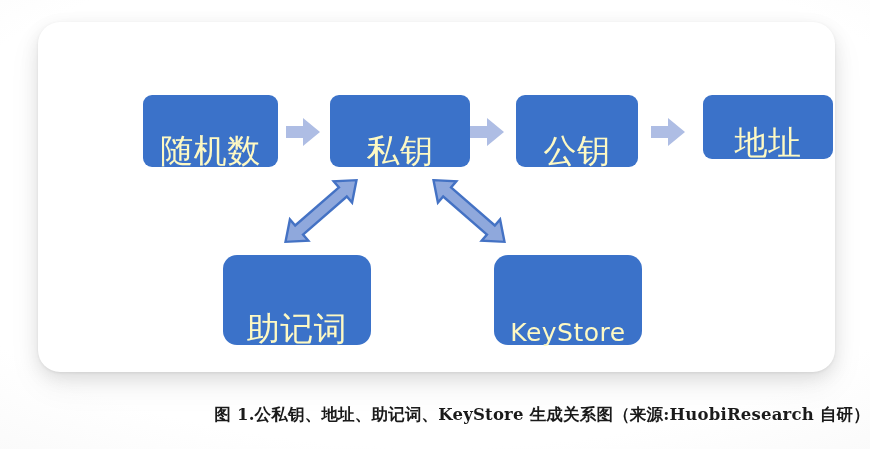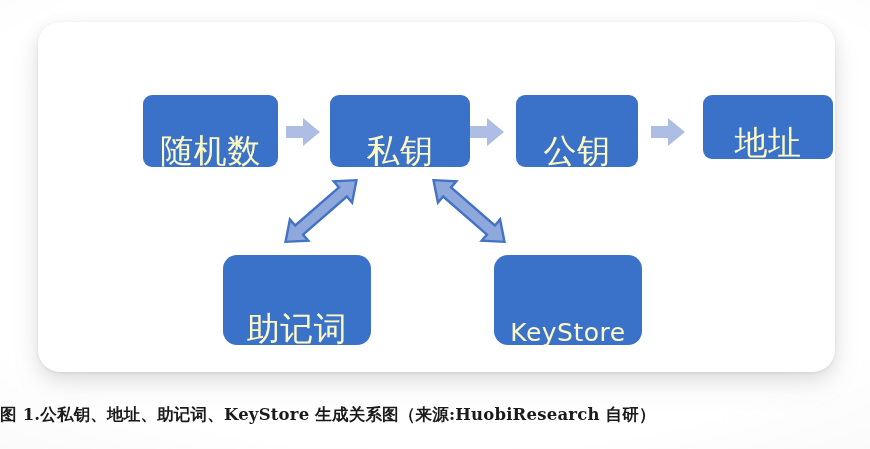--- a/index.html
+++ b/index.html
@@ -92,21 +92,21 @@
   }
   #dbl-arrow-left  { left: 230px; top: 143px; width: 106px; height: 92px; }
   #dbl-arrow-right { left: 378px; top: 143px; width: 106px; height: 92px; }
 
   
   .caption {
     position: absolute;
     left: 0;
     top: 404px;
     width: 870px;
-    text-align: left;
+    text-align: right;
     font-family: "DejaVu Serif", "Liberation Serif", serif;
     font-size: 16.5px;
     font-weight: 700;
     color: #1a1a1a;
     letter-spacing: 0.2px;
     white-space: nowrap;
   }
 </style>
 </head>
 <body>

